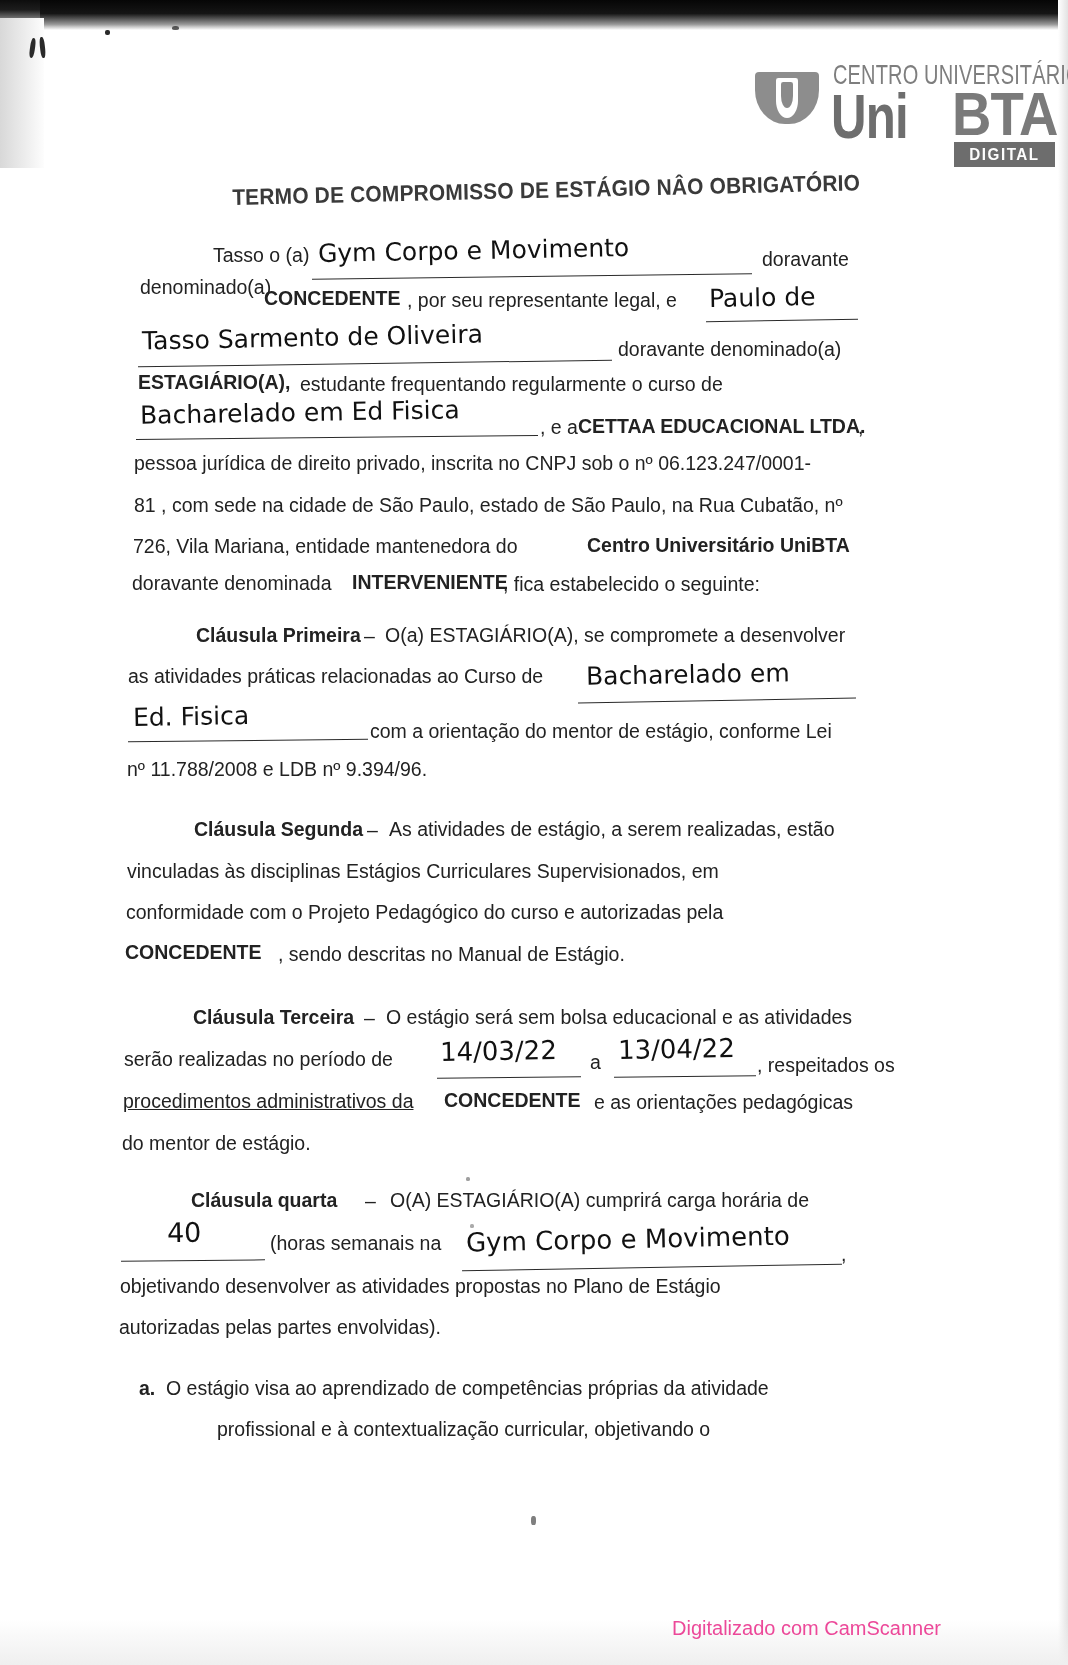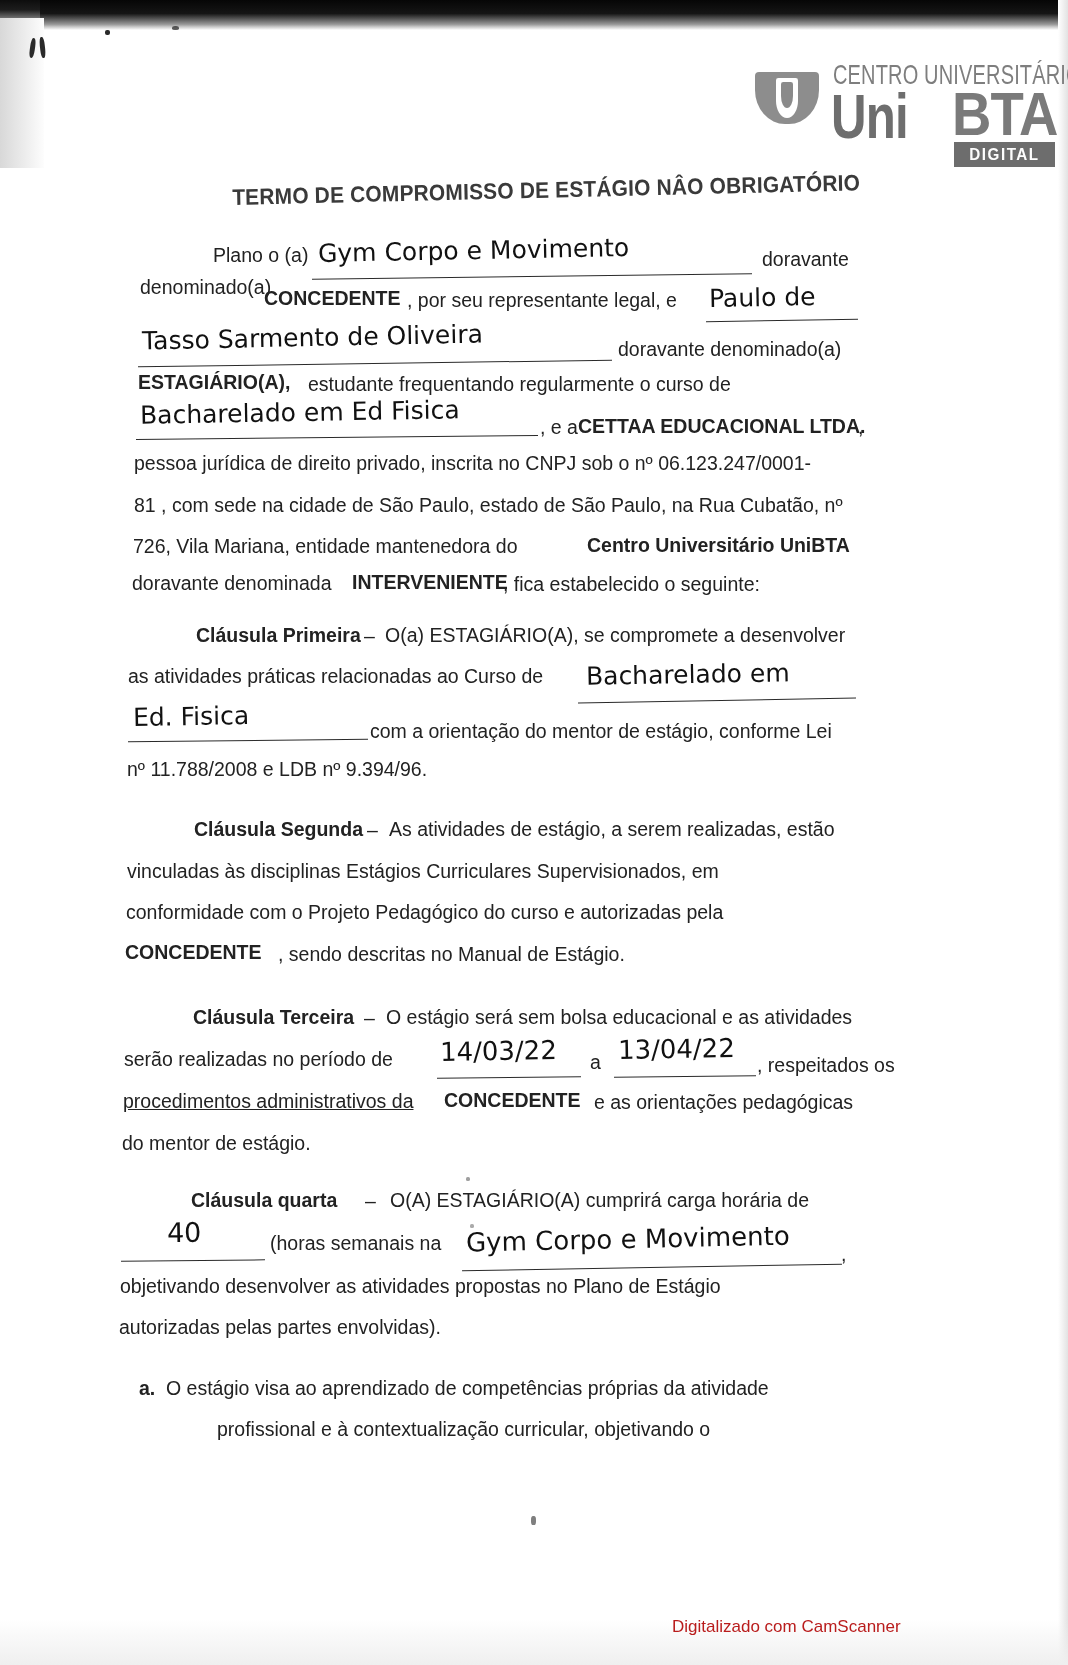--- a/index.html
+++ b/index.html
@@ -119,21 +119,21 @@
   }
   .rule{
     position:absolute;height:0;
     border-bottom:1.6px solid #2a2a2a;
   }
 
   .para{position:absolute;white-space:nowrap;font-size:19.5px;color:#222;}
 
   .footer{
     position:absolute;left:672px;top:1617px;
-    font-size:17px;color:#b91c1c;white-space:nowrap;
+    font-size:20px;color:#ec4899;white-space:nowrap;
   }
 </style>
 </head>
 <body>
 
 <div class="page">
 
   <div class="scan-top-shadow"></div>
   <div class="scan-top-shadow b"></div>
   <div class="scan-left-grey"></div>
@@ -155,37 +155,37 @@
     <div class="centro">CENTRO UNIVERSITÁRIO</div>
     <div class="uni">Uni</div>
     <div class="bta">BTA</div>
     <div class="digital-box">
       <span>DIGITAL</span>
     </div>
   </div>
 
   <div class="doc-title">TERMO DE COMPROMISSO DE ESTÁGIO NÂO OBRIGATÓRIO</div>
 
-  <div class="para" style="left:213px;top:244px;">Plano o (a)</div>
+  <div class="para" style="left:213px;top:244px;">Tasso o (a)</div>
   <div class="hw" style="left:318px;top:236px;font-size:25px;transform:rotate(-1.1deg);">Gym Corpo e Movimento</div>
   <div class="rule" style="left:312px;top:276px;width:440px;transform:rotate(-0.7deg);"></div>
   <div class="para" style="left:762px;top:248px;">doravante</div>
 
   <div class="para" style="left:140px;top:276px;">denominado(a)</div>
   <div class="para" style="left:264px;top:287px;font-weight:bold;">CONCEDENTE</div>
   <div class="para" style="left:407px;top:289px;">, por seu representante legal, e</div>
   <div class="hw" style="left:709px;top:283px;font-size:25px;transform:rotate(-1deg);">Paulo de</div>
   <div class="rule" style="left:706px;top:320px;width:152px;transform:rotate(-1deg);"></div>
 
   <div class="hw" style="left:142px;top:323px;font-size:25px;transform:rotate(-1.2deg);">Tasso Sarmento de Oliveira</div>
   <div class="rule" style="left:138px;top:363px;width:474px;transform:rotate(-0.8deg);"></div>
   <div class="para" style="left:618px;top:338px;">doravante denominado(a)</div>
 
   <div class="para" style="left:138px;top:371px;font-weight:bold;">ESTAGIÁRIO(A),</div>
-  <div class="para" style="left:308px;top:373px;">estudante    frequentando    regularmente    o    curso    de</div>
+  <div class="para" style="left:300px;top:373px;">estudante    frequentando    regularmente    o    curso    de</div>
 
   <div class="hw" style="left:140px;top:398px;font-size:25px;transform:rotate(-1deg);">Bacharelado em Ed Fisica</div>
   <div class="rule" style="left:136px;top:437px;width:402px;transform:rotate(-0.6deg);"></div>
   <div class="para" style="left:540px;top:416px;">, e a</div>
   <div class="para" style="left:578px;top:415px;font-weight:bold;">CETTAA EDUCACIONAL LTDA.</div>
   <div class="para" style="left:858px;top:416px;">,</div>
 
   <div class="para" style="left:134px;top:452px;">pessoa jurídica de direito privado, inscrita no CNPJ sob o nº 06.123.247/0001-</div>
   <div class="para" style="left:134px;top:494px;">81 , com sede na cidade de São Paulo, estado de São Paulo, na Rua Cubatão, nº</div>
   <div class="para" style="left:133px;top:535px;">726,  Vila  Mariana,  entidade  mantenedora  do</div>

